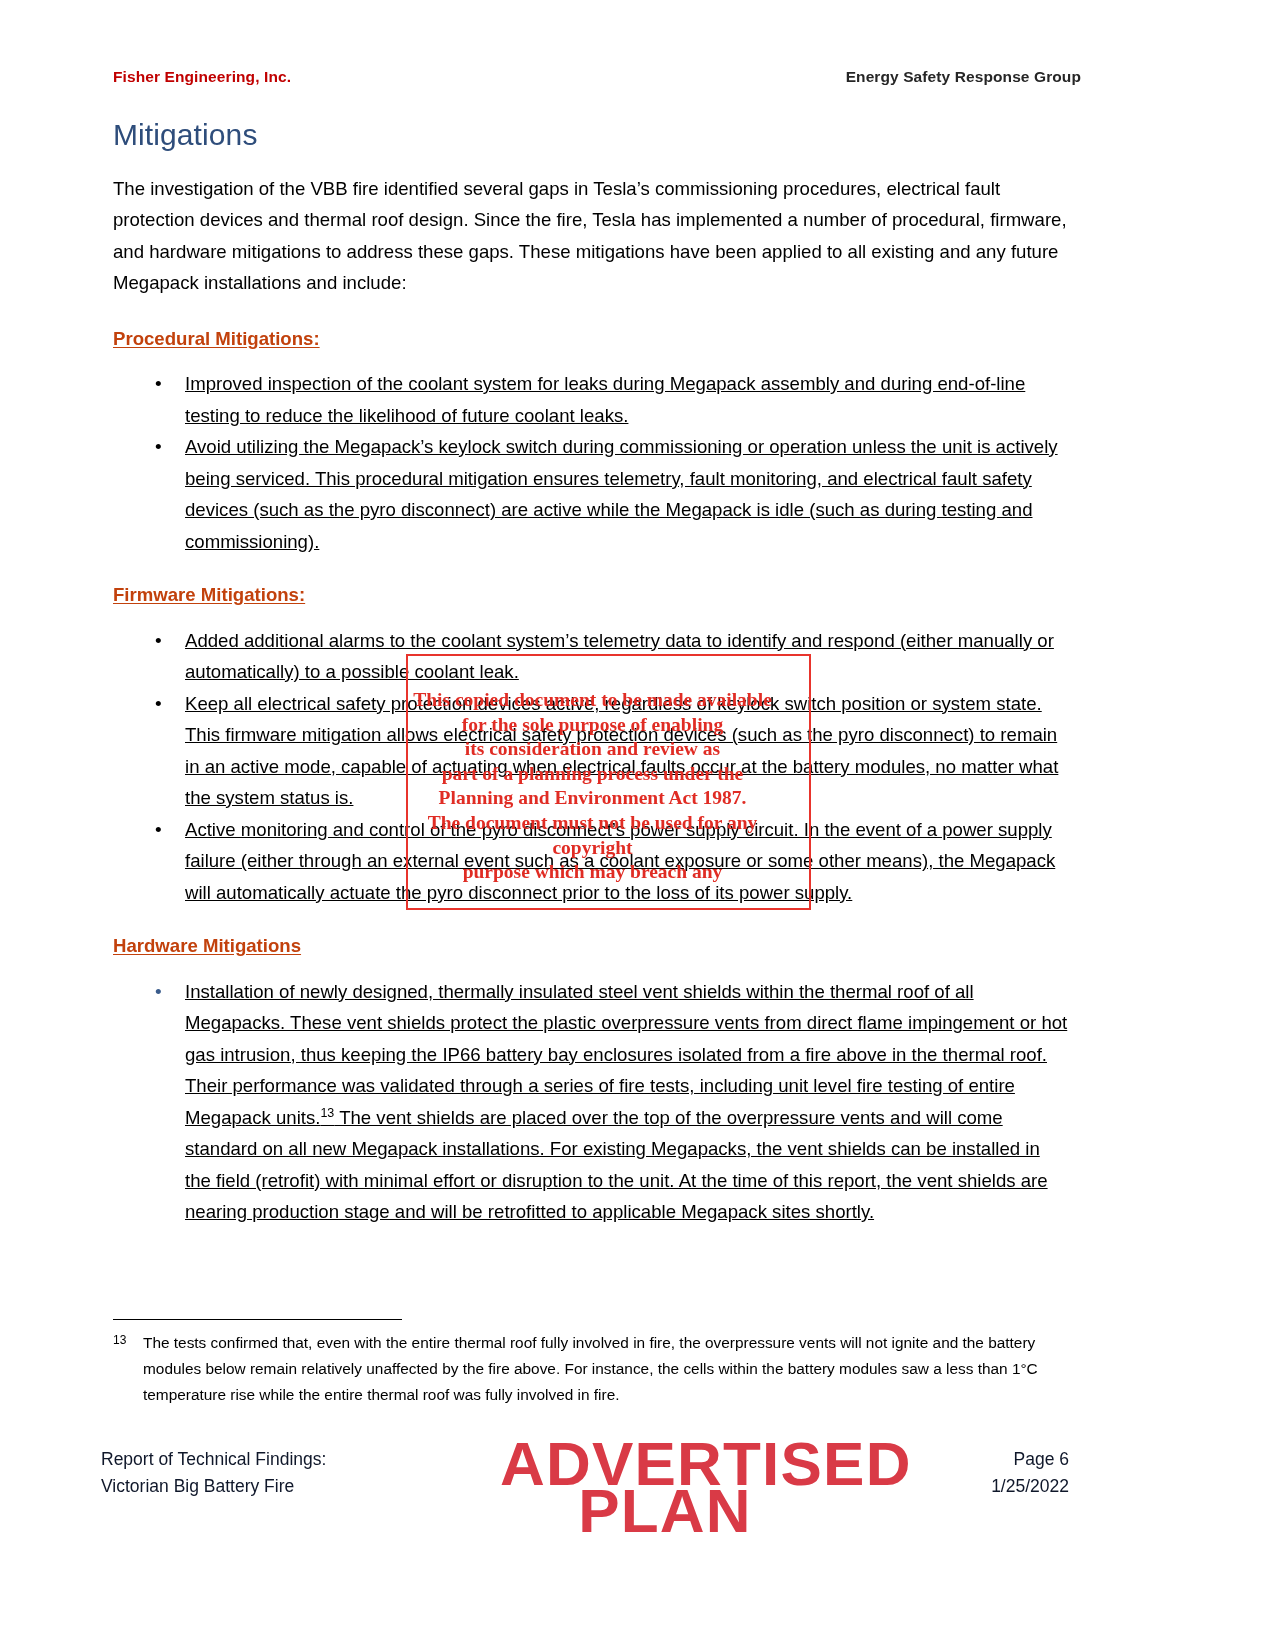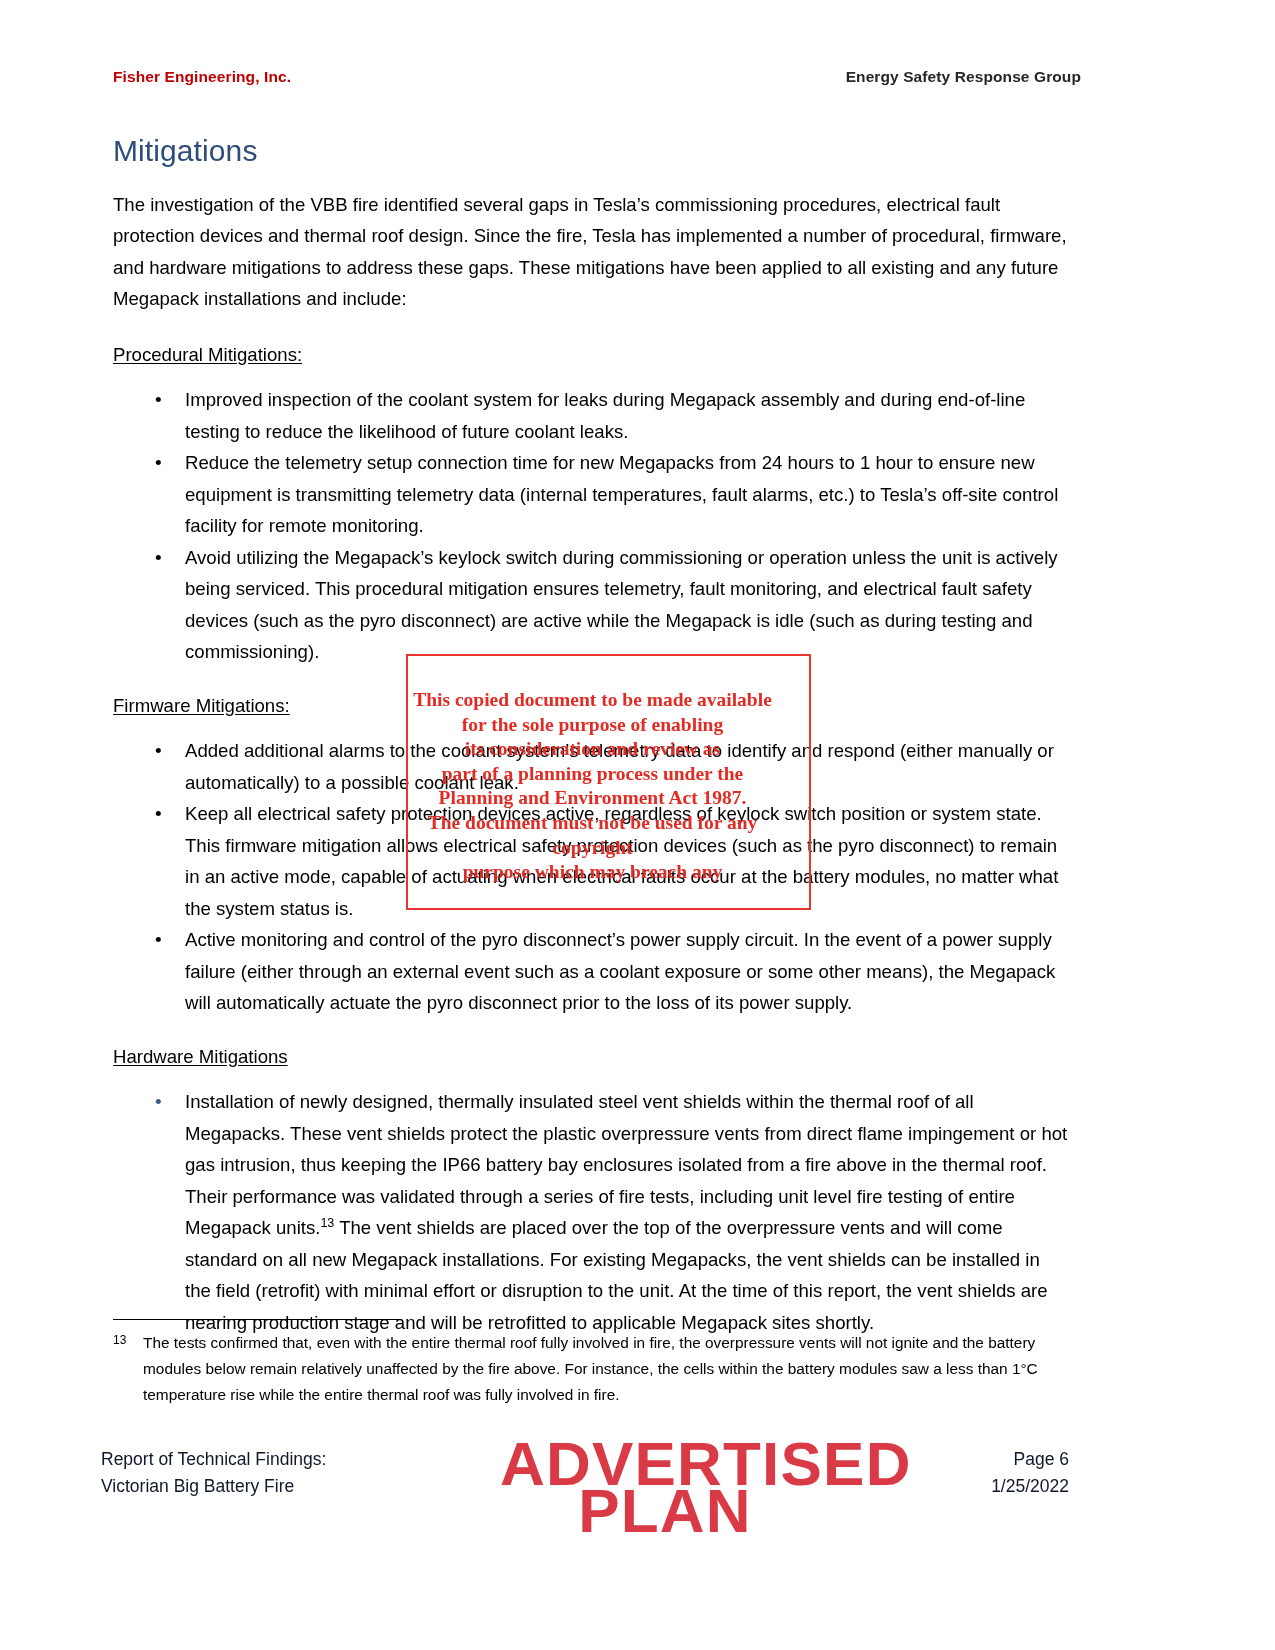--- a/index.html
+++ b/index.html
@@ -32,21 +32,21 @@
     align-items: baseline;
     font-size: 15.5px;
     font-weight: bold;
   }
   .hdr-left  { color: #C00000; letter-spacing: 0.1px; }
   .hdr-right { color: #262626; letter-spacing: 0.1px; }
 
   
   .content {
     position: absolute;
-    top: 134px;
+    top: 118px;
     left: 113px;
     width: 968px;
   }
 
   h1.page-title {
     font-size: 30px;
     font-weight: normal;
     color: #2E4D7B;
     margin: 0 0 20px 0;
     letter-spacing: 0.1px;
@@ -56,31 +56,32 @@
   p.para {
     font-size: 18.6px;
     line-height: 31.5px;
     margin: 0 0 24px 0;
     color: #000;
     text-align: left;
   }
 
   h2.sub-head {
     font-size: 18.6px;
-    font-weight: normal;
+    font-weight: bold;
     line-height: 31.5px;
     margin: 0 0 14px 0;
-    color: #000000;
+    color: #c2410c;
   }
   h2.sub-head span.u { text-decoration: underline; text-underline-offset: 2px; }
 
   ul.bullets {
     list-style: none;
     margin: 0 12px 22px 0;
     padding: 0;
+    text-decoration: underline;
   }
   ul.bullets > li {
     position: relative;
     padding-left: 72px;
     font-size: 18.6px;
     line-height: 31.5px;
     margin: 0 0 0 0;
     color: #000;
   }
   ul.bullets > li::before {
@@ -194,21 +195,20 @@
 
     <h1 class="page-title">Mitigations</h1>
 
     <p class="para">The investigation of the VBB fire identified several gaps in Tesla’s commissioning procedures, electrical fault protection devices and thermal roof design.  Since the fire, Tesla has implemented a number of procedural, firmware, and hardware mitigations to address these gaps.  These mitigations have been applied to all existing and any future Megapack installations and include:</p>
 
     <h2 class="sub-head">
       <span class="u">Procedural Mitigations:</span>
     </h2>
     <ul class="bullets">
       <li>Improved inspection of the coolant system for leaks during Megapack assembly and during end-of-line testing to reduce the likelihood of future coolant leaks.</li>
-      <li>Reduce the telemetry setup connection time for new Megapacks from 24 hours to 1 hour to ensure new equipment is transmitting telemetry data (internal temperatures, fault alarms, etc.) to Tesla’s off-site control facility for remote monitoring.</li>
       <li>Avoid utilizing the Megapack’s keylock switch during commissioning or operation unless the unit is actively being serviced.  This procedural mitigation ensures telemetry, fault monitoring, and electrical fault safety devices (such as the pyro disconnect) are active while the Megapack is idle (such as during testing and commissioning).</li>
     </ul>
 
     <h2 class="sub-head">
       <span class="u">Firmware Mitigations:</span>
     </h2>
     <ul class="bullets">
       <li>Added additional alarms to the coolant system’s telemetry data to identify and respond (either manually or automatically) to a possible coolant leak.</li>
       <li>Keep all electrical safety protection devices active, regardless of keylock switch position or system state.  This firmware mitigation allows electrical safety protection devices (such as the pyro disconnect) to remain in an active mode, capable of actuating when electrical faults occur at the battery modules, no matter what the system status is.</li>
       <li>Active monitoring and control of the pyro disconnect’s power supply circuit.  In the event of a power supply failure (either through an external event such as a coolant exposure or some other means), the Megapack will automatically actuate the pyro disconnect prior to the loss of its power supply.</li>

